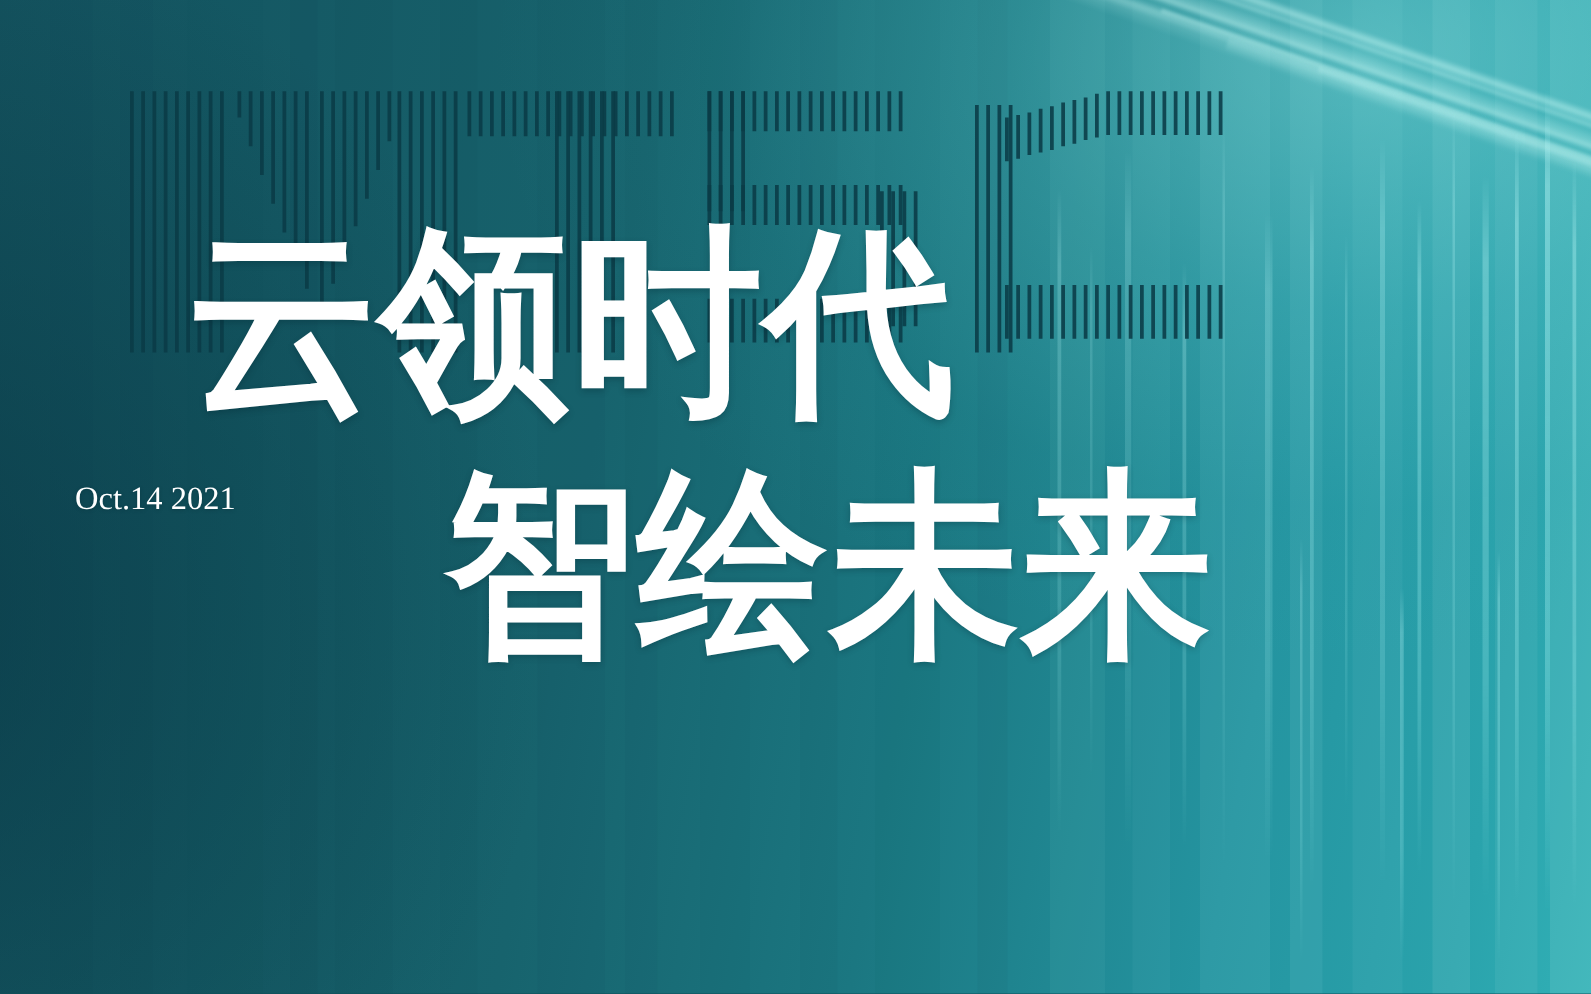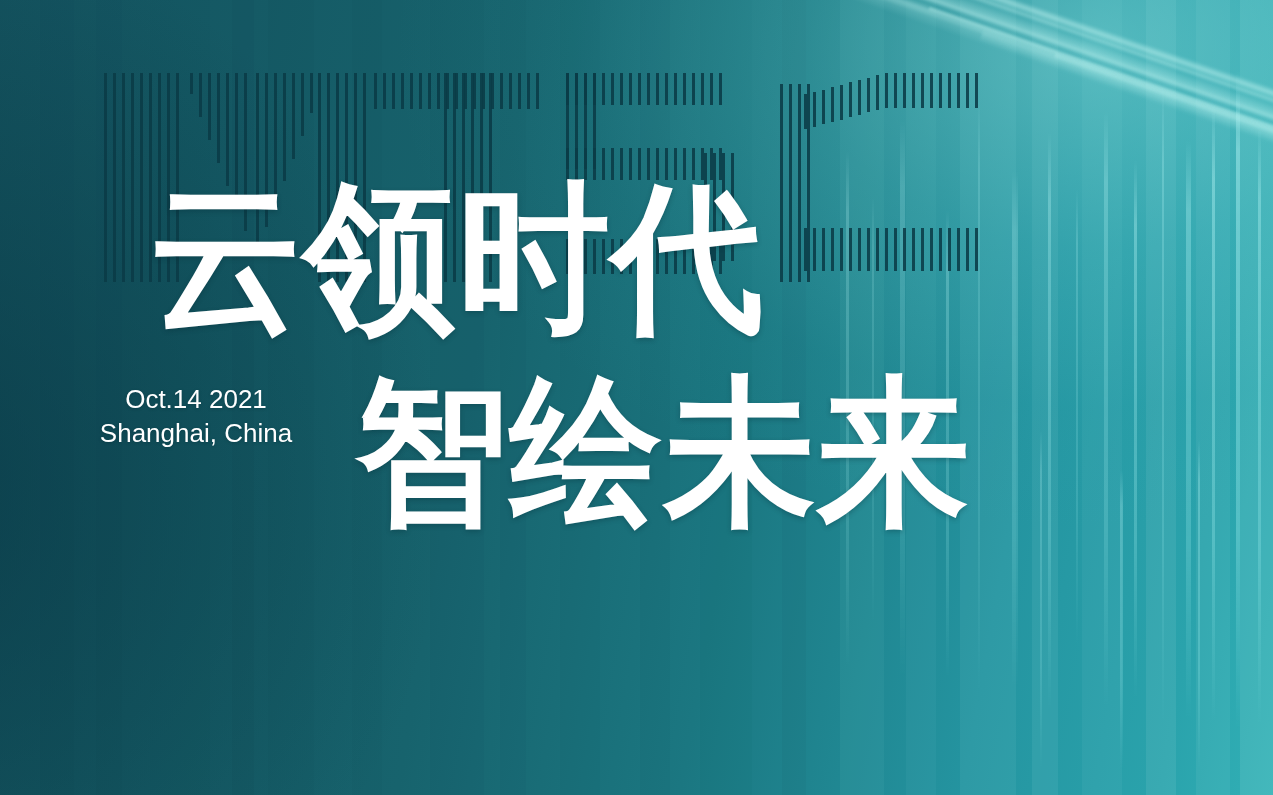--- a/index.html
+++ b/index.html
@@ -105,26 +105,26 @@
     transform:scaleY(1.06);
     transform-origin:left top;
   }
   .headline-1 { left:150px; top:178px; font-size:152px; }
   .headline-2 { left:356px; top:372px; font-size:152px; }
 
   .meta {
     position:absolute;
     left:60px; top:382px;
     width:272px;
-    text-align:center;
+    text-align:left;
     color:#ffffff;
     font-size:26px;
     line-height:1.32;
     font-weight:400;
-    font-family:Liberation Sans, sans-serif;
+    font-family:Liberation Serif, serif;
     text-shadow:0 1px 3px rgba(4,40,50,0.35);
   }
   .meta .l2 { display:block; }
 
   .subtitle {
     position:absolute;
     left:360px; top:548px;
     color:#ffffff;
     font-size:53px;
     font-weight:300;
@@ -359,20 +359,19 @@
       <div class="pin" style="left: 826px; top: 214.4px; height: 42.88px; width: 3px;"></div>
       <div class="pin" style="left: 835px; top: 214.4px; height: 42.88px; width: 3px;"></div>
       <div class="pin" style="left: 844px; top: 214.4px; height: 42.88px; width: 3px;"></div>
       <div class="pin" style="left: 853px; top: 214.4px; height: 42.88px; width: 3px;"></div>
       <div class="pin" style="left: 862px; top: 214.4px; height: 42.88px; width: 3px;"></div>
       <div class="pin" style="left: 871px; top: 214.4px; height: 42.88px; width: 3px;"></div>
     </div>
 
   <div class="meta">
     <span class="l1">Oct.14 2021</span>
-    <span class="l2">Shanghai, China</span>
   </div>
 
   <div class="headline-1">云领时代</div>
   <div class="headline-2">智绘未来</div>
 
 
 </div>
 
 </body></html>

